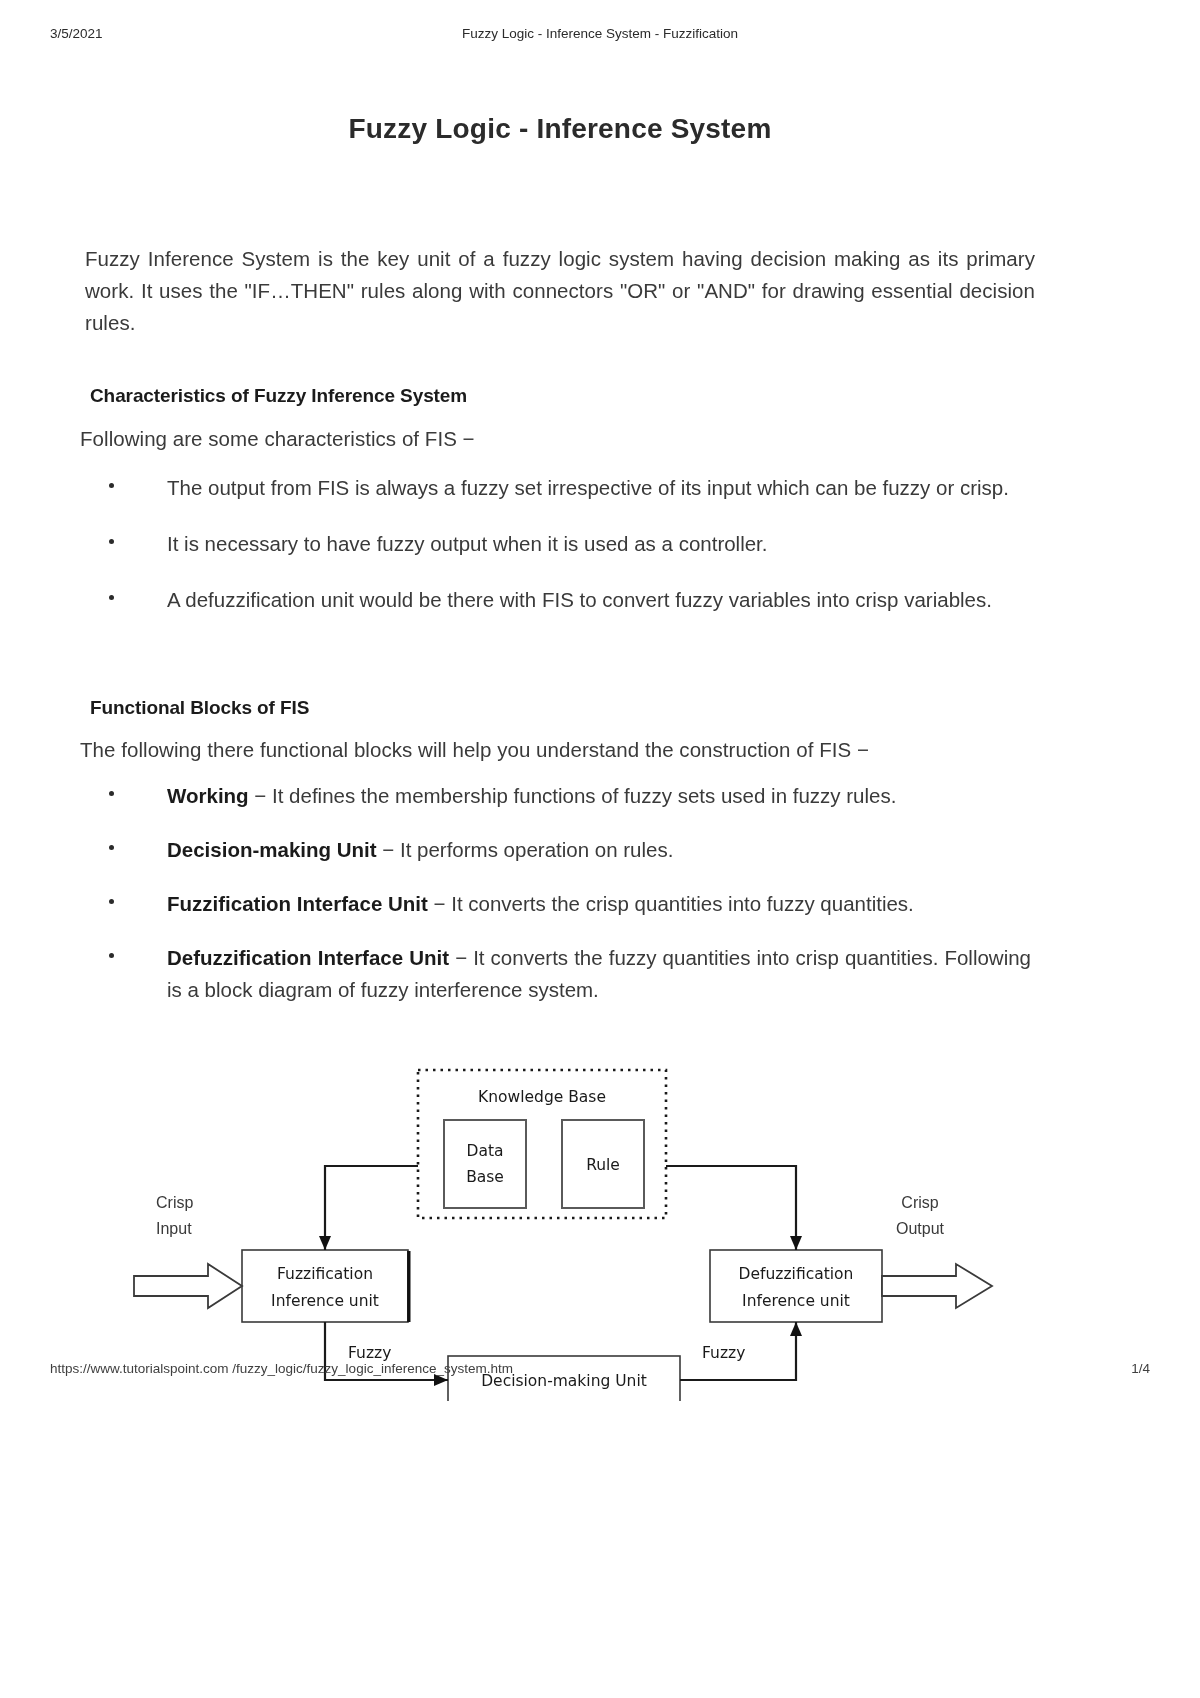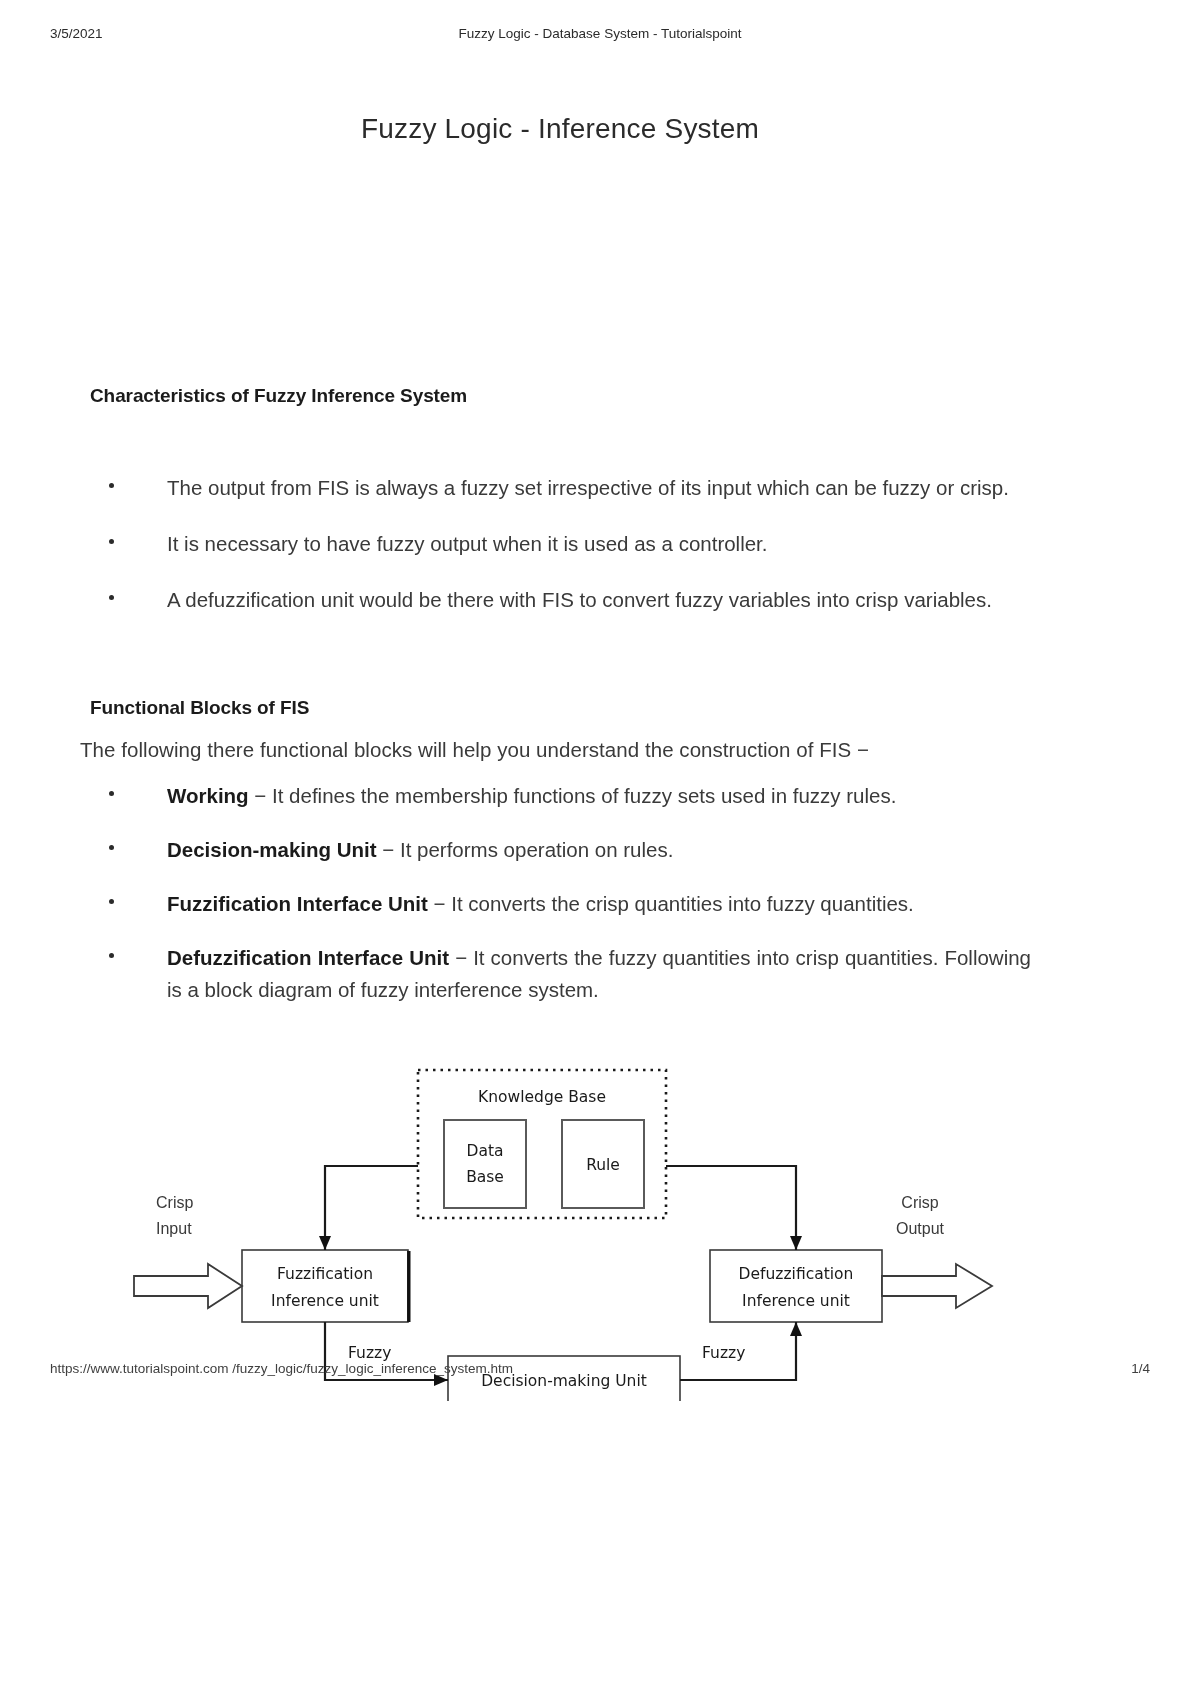--- a/index.html
+++ b/index.html
@@ -42,21 +42,21 @@
     position: absolute;
     left: 0;
     right: 0;
     top: 0;
     text-align: center;
     white-space: nowrap;
   }
 
   h1.doc-title {
     font-size: 28px;
-    font-weight: 400;
+    font-weight: 700;
     text-align: center;
     margin: 0 0 0 0;
     letter-spacing: 0.2px;
     color: #2b2b2b;
     line-height: 1.2;
   }
 
   p.body-text {
     font-size: 20.5px;
     line-height: 1.56;
@@ -146,32 +146,38 @@
     text-align: right;
   }
 </style>
 </head>
 <body>
 
 <div class="page">
 
   <div class="page-header">
     <span class="hdr-date">3/5/2021</span>
-    <span class="hdr-title">Fuzzy Logic - Database System - Tutorialspoint</span>
+    <span class="hdr-title">Fuzzy Logic - Inference System - Fuzzification</span>
   </div>
 
   <div class="abs" style="left:85px; top:112px; width:950px;">
     <h1 class="doc-title">Fuzzy Logic - Inference System</h1>
   </div>
 
+  <div class="abs" style="left:85px; top:243px; width:950px;">
+    <p class="body-text">Fuzzy Inference System is the key unit of a fuzzy logic system having decision making as its primary work. It uses the "IF…THEN" rules along with connectors "OR" or "AND" for drawing essential decision rules.</p>
+  </div>
 
   <div class="abs" style="left:75px; top:370px; width:960px;">
     <h2 class="section-heading">Characteristics of Fuzzy Inference System</h2>
   </div>
 
+  <div class="abs" style="left:80px; top:423px; width:955px;">
+    <p class="body-text">Following are some characteristics of FIS −</p>
+  </div>
 
   <div class="abs" style="left:85px; top:468px; width:950px;">
     <ul class="bullets">
       <li style="margin-bottom:24px;">
         <span class="dot"></span>
         <span>The output from FIS is always a fuzzy set irrespective of its input which can be fuzzy or crisp.</span>
       </li>
       <li style="margin-bottom:24px;">
         <span class="dot"></span>
         <span>It is necessary to have fuzzy output when it is used as a controller.</span>

